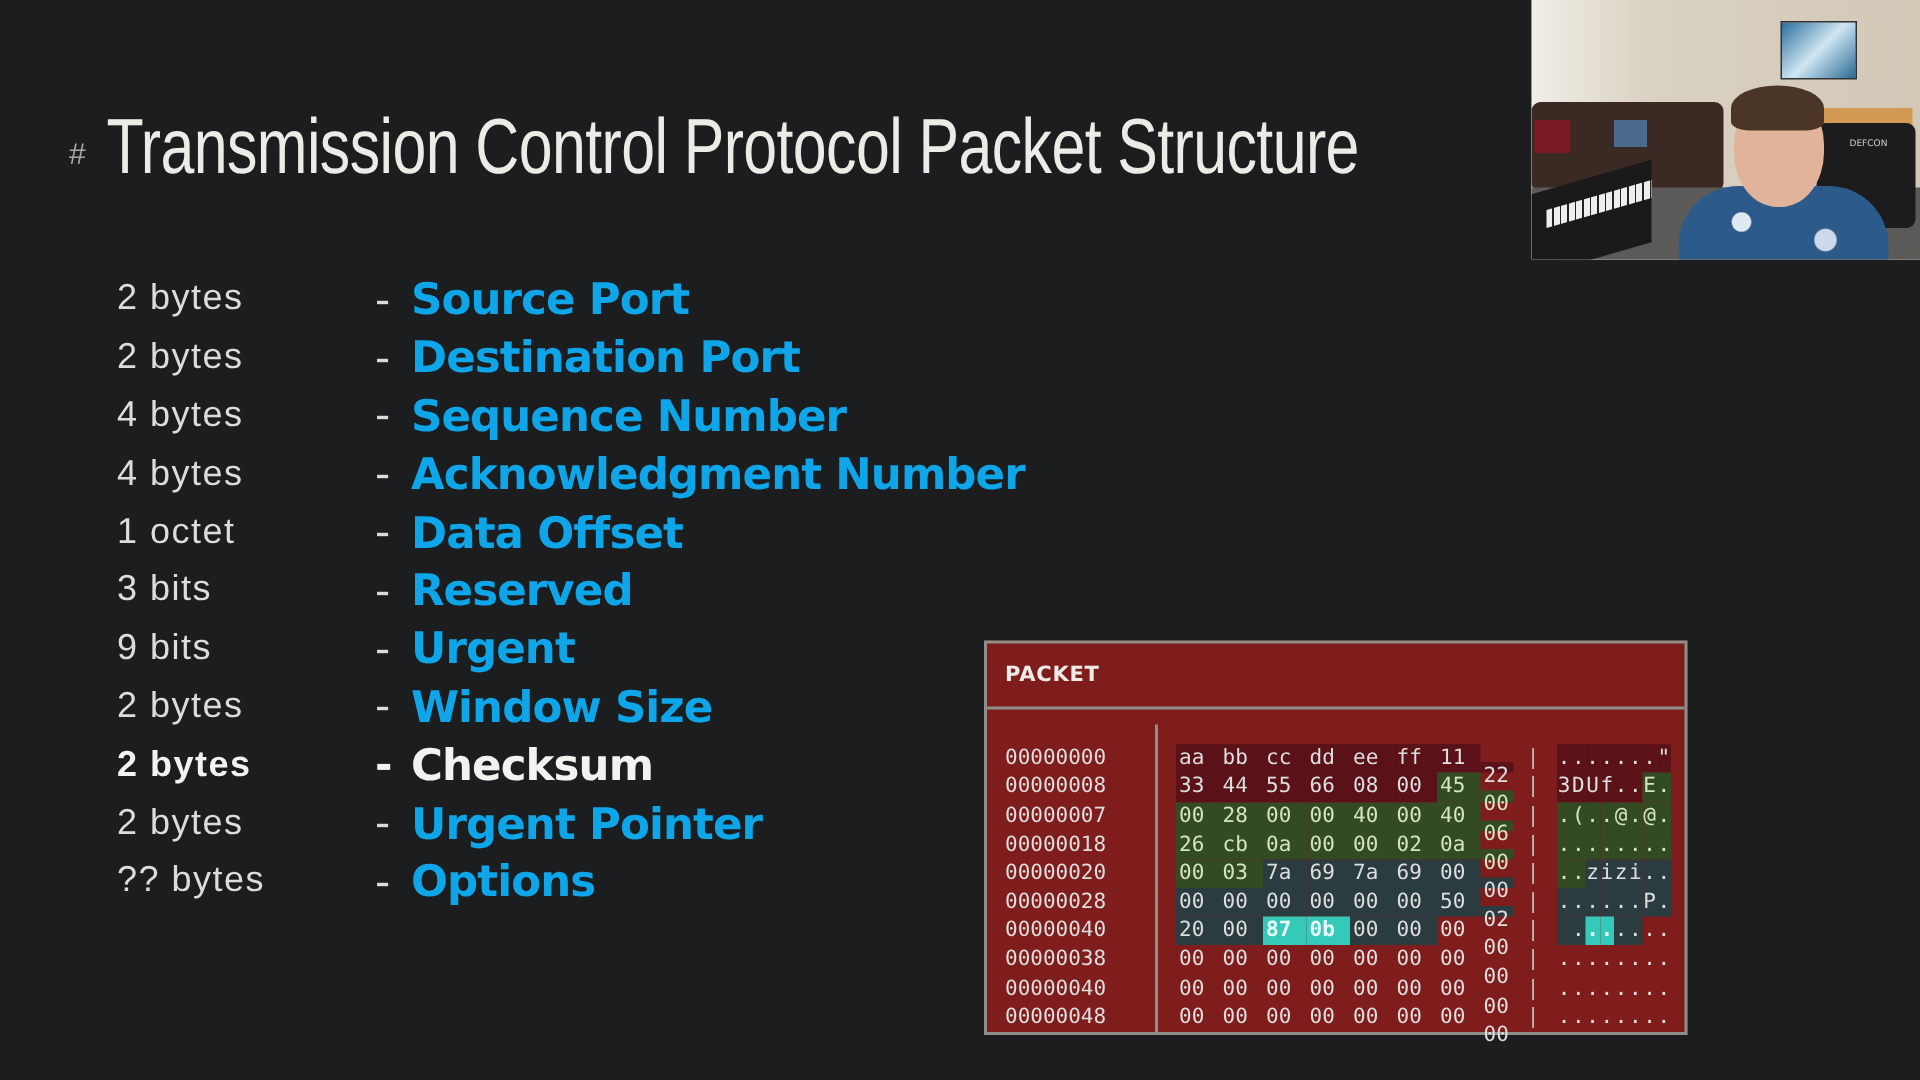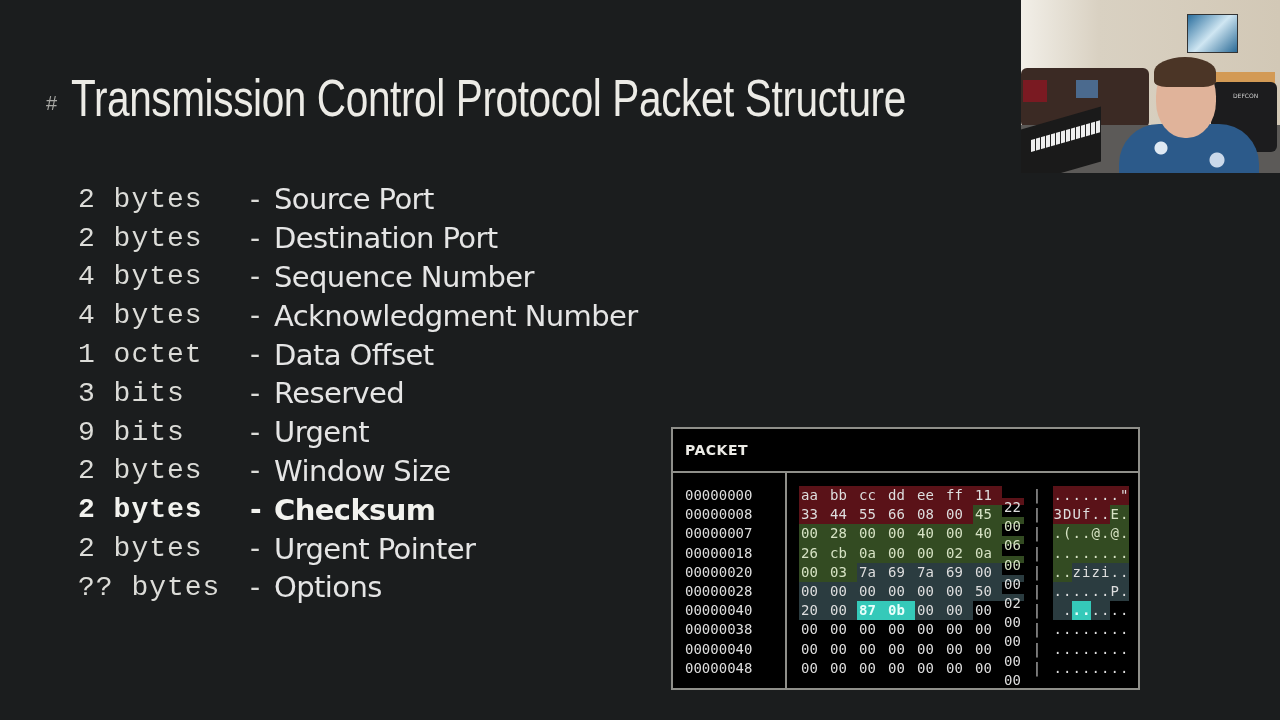--- a/index.html
+++ b/index.html
@@ -27,31 +27,31 @@
   }
 
   .fields {
     position: absolute; left: 78px; top: 180px;
   }
   .field-row {
     height: 38.8px; display: flex; align-items: center;
     white-space: pre;
   }
   .size {
-    font-family: Liberation Mono, monospace;
-    font-size: 28px; width: 172px; color: #dcdcd8;
+    font-family: Liberation Sans, sans-serif;
+    font-size: 24px; width: 172px; color: #dcdcd8;
     font-weight: 300; letter-spacing: 1px;
   }
   .dash {
     font-family: "DejaVu Sans", sans-serif; font-size: 28px;
     width: 24px; color: #dcdcd8;
   }
   .fname {
     font-family: "DejaVu Sans", sans-serif; font-size: 29px;
-    color: #e5e5e5; font-weight: 400; letter-spacing: -0.6px;
+    color: #0ea5e9; font-weight: 700; letter-spacing: -0.6px;
   }
   .field-row.bold .size, .field-row.bold .dash, .field-row.bold .fname {
     font-weight: bold; color: #f2f2ee;
   }
 
   .webcam {
     position: absolute; left: 1021px; top: 0; width: 259px; height: 173px;
     overflow: hidden; background: #d8d0c0;
   }
   .wc-wall { position: absolute; inset: 0; background: linear-gradient(90deg,#f2efe8 0%,#d9d1c2 30%,#d2c8b6 100%); }
@@ -63,30 +63,30 @@
   .wc-piano { position: absolute; left: 0; top: 118px; width: 80px; height: 55px; background: #1a1a1a; transform: skewY(-16deg); }
   .wc-keys { position: absolute; left: 10px; top: 130px; width: 70px; height: 12px; background: repeating-linear-gradient(90deg,#eee 0 4px,#222 4px 5px); transform: skewY(-16deg); }
   .wc-table { position: absolute; left: 188px; top: 72px; width: 66px; height: 12px; background: #d39a55; }
   .wc-jacket { position: absolute; left: 190px; top: 82px; width: 66px; height: 70px; background: #1c1c1e; border-radius: 6px; }
   .wc-jacket-text { position: absolute; left: 212px; top: 92px; font-family: "DejaVu Sans", sans-serif; font-size: 6px; color: #cfcfcf; }
   .wc-head { position: absolute; left: 135px; top: 62px; width: 60px; height: 76px; background: #e0b39a; border-radius: 45% 45% 48% 48%; }
   .wc-hair { position: absolute; left: 133px; top: 57px; width: 62px; height: 30px; background: #4b3526; border-radius: 50% 50% 20% 20%; }
   .wc-shirt { position: absolute; left: 98px; top: 124px; width: 140px; height: 60px; background: radial-gradient(circle at 30% 40%,#dfe9f3 0 6px,transparent 7px),radial-gradient(circle at 70% 60%,#cbd9ea 0 7px,transparent 8px),#2c5a8a; border-radius: 40px 40px 0 0; }
 
   .packet {
-    position: absolute; left: 671px; top: 427px; width: 469px; height: 263px;
-    border: 2px solid #8f8f8a; background: #000000;
+    position: absolute; left: 656px; top: 427px; width: 469px; height: 263px;
+    border: 2px solid #8f8f8a; background: #7f1d1d;
   }
   .packet-header {
     height: 44px; border-bottom: 2px solid #8f8f8a;
     display: flex; align-items: center; padding-left: 12px;
     font-family: "DejaVu Sans", sans-serif; font-weight: bold;
     font-size: 14px; color: #ecebe6; letter-spacing: 0.5px;
   }
-  .packet-body { display: flex; height: 215px; }
+  .packet-body { display: flex; height: 215px; align-items: flex-end; }
   .offsets {
     width: 114px; border-right: 2px solid #8f8f8a;
     padding: 13px 0 0 12px;
   }
   .dump { padding: 13px 0 0 12px; position: relative; }
   .line {
     height: 19.2px; line-height: 19.2px;
     font-family: "DejaVu Sans Mono", monospace; font-size: 14px;
     color: #dedede; white-space: pre; display: flex;
   }

